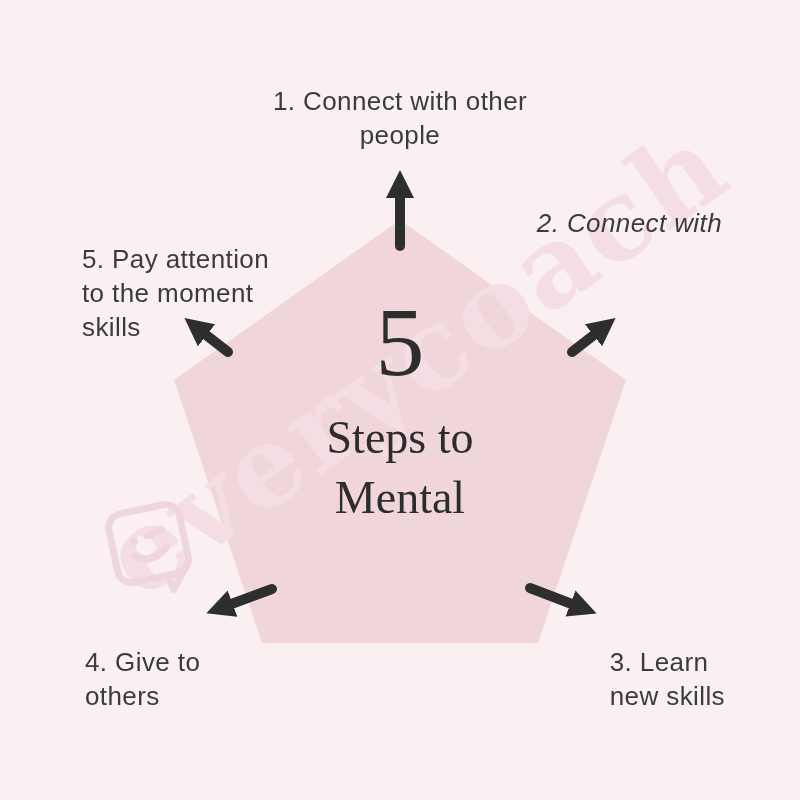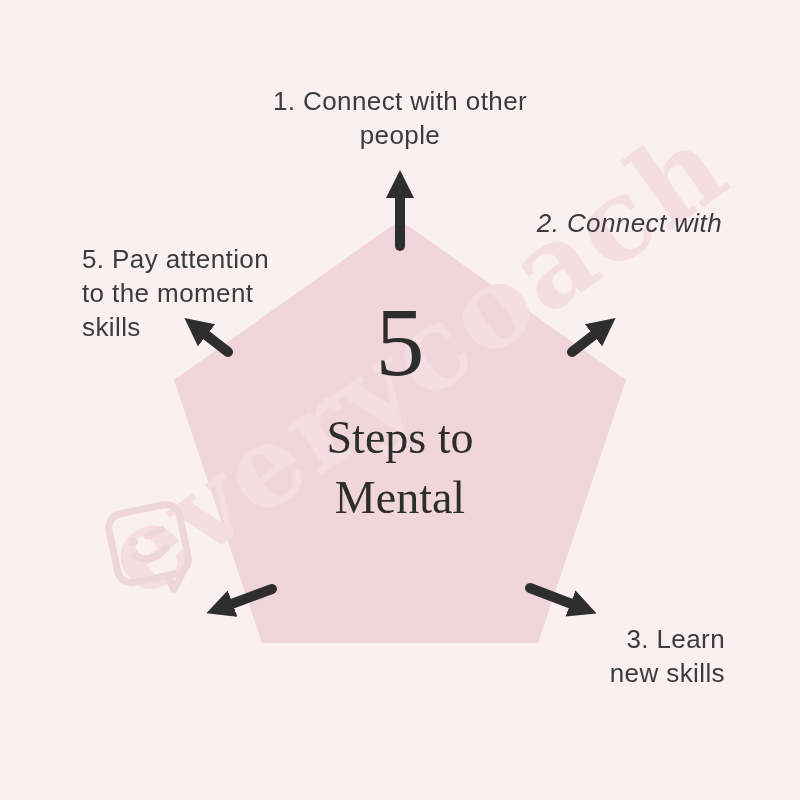--- a/index.html
+++ b/index.html
@@ -47,21 +47,21 @@
   .step-label {
     position: absolute;
     font-size: 26px;
     line-height: 34px;
     letter-spacing: 0.4px;
     color: #3b3b3b;
   }
   .step-label div { white-space: nowrap; }
   #step-1 { left: 200px; top: 84px;  width: 400px; text-align: center; }
   #step-2 { right: 78px; top: 206px; text-align: center; font-style: italic; }
-  #step-3 { right: 75px; top: 622px; text-align: right; }
+  #step-3 { right: 75px; top: 645px; text-align: left; }
   #step-4 { left: 85px;  top: 645px; text-align: left; }
   #step-5 { left: 82px;  top: 206px; text-align: left; margin-top: 36px; }
   
   .center-title {
     position: absolute;
     left: 0;
     top: 296px;
     width: 800px;
     text-align: center;
     color: #2d2d2d;
@@ -122,20 +122,24 @@
 
   <div id="step-2" class="step-label">
     <div>2. Connect with</div>
   </div>
 
   <div id="step-3" class="step-label">
     <div>3. Learn</div>
     <div>new skills</div>
   </div>
 
+  <div id="step-4" class="step-label">
+    <div>4. Give to</div>
+    <div>others</div>
+  </div>
 
   <div id="step-5" class="step-label">
     <div>5. Pay attention</div>
     <div>to the moment</div>
     <div>skills</div>
   </div>
 
   <div class="center-title">
     <div class="title-number">5</div>
     <div class="title-lines">

